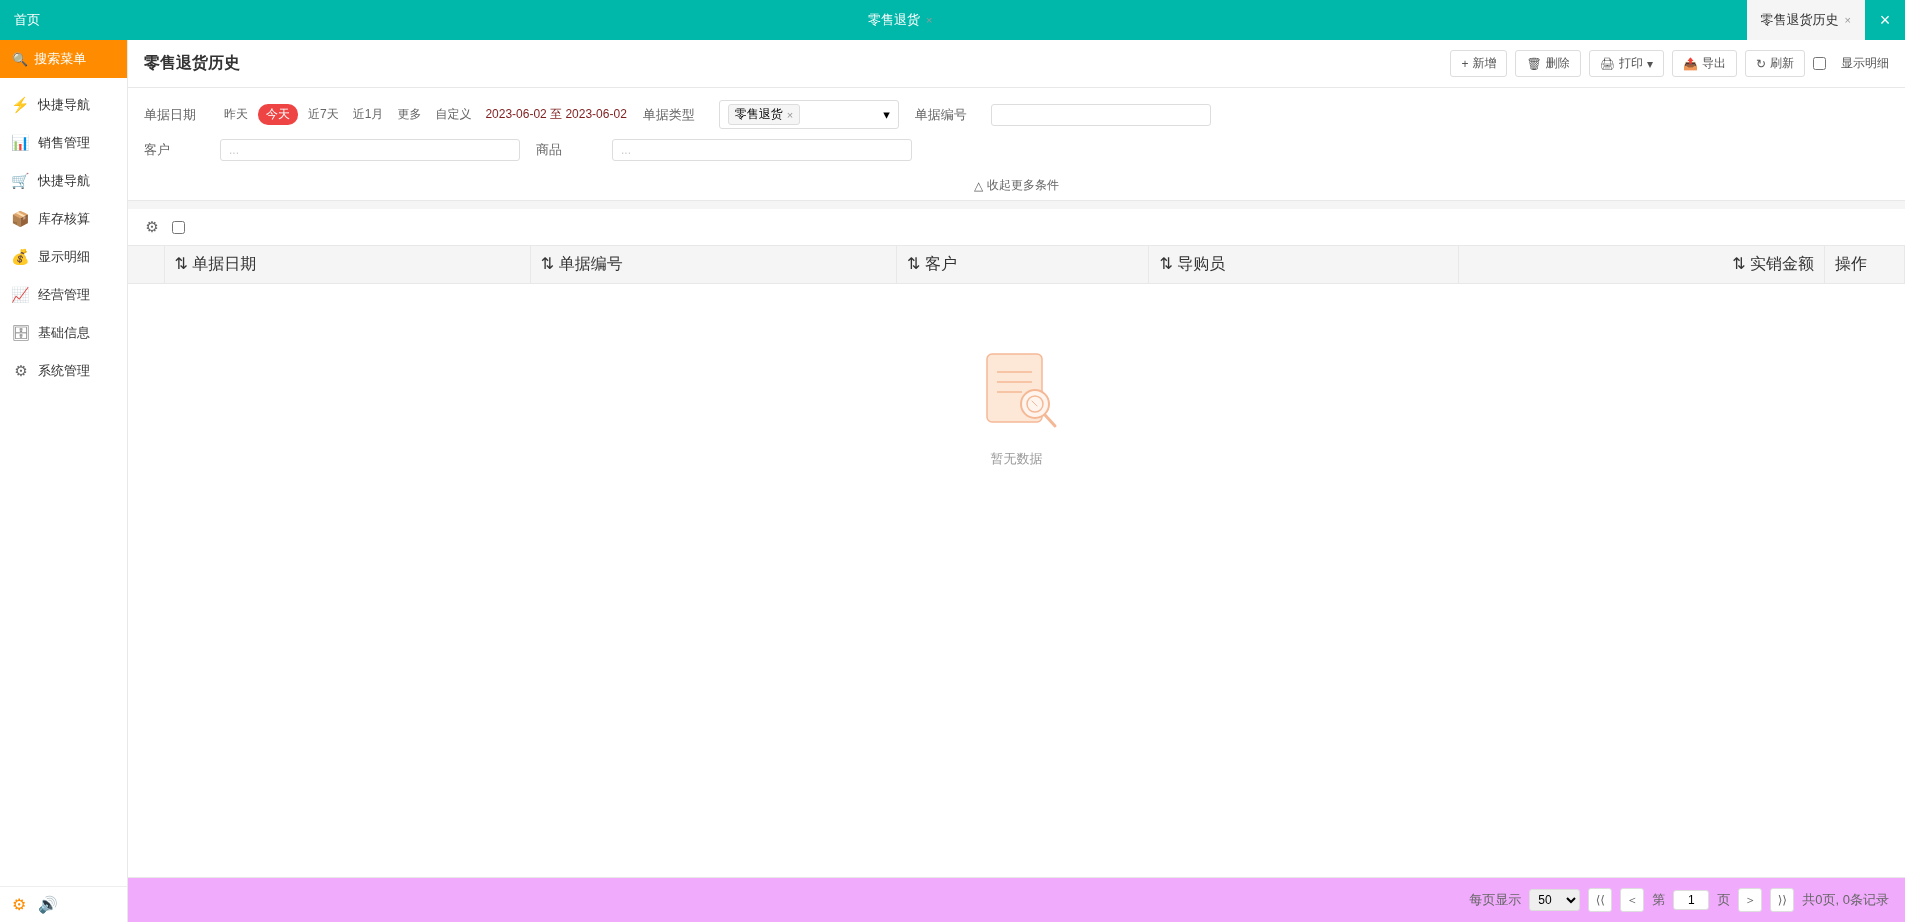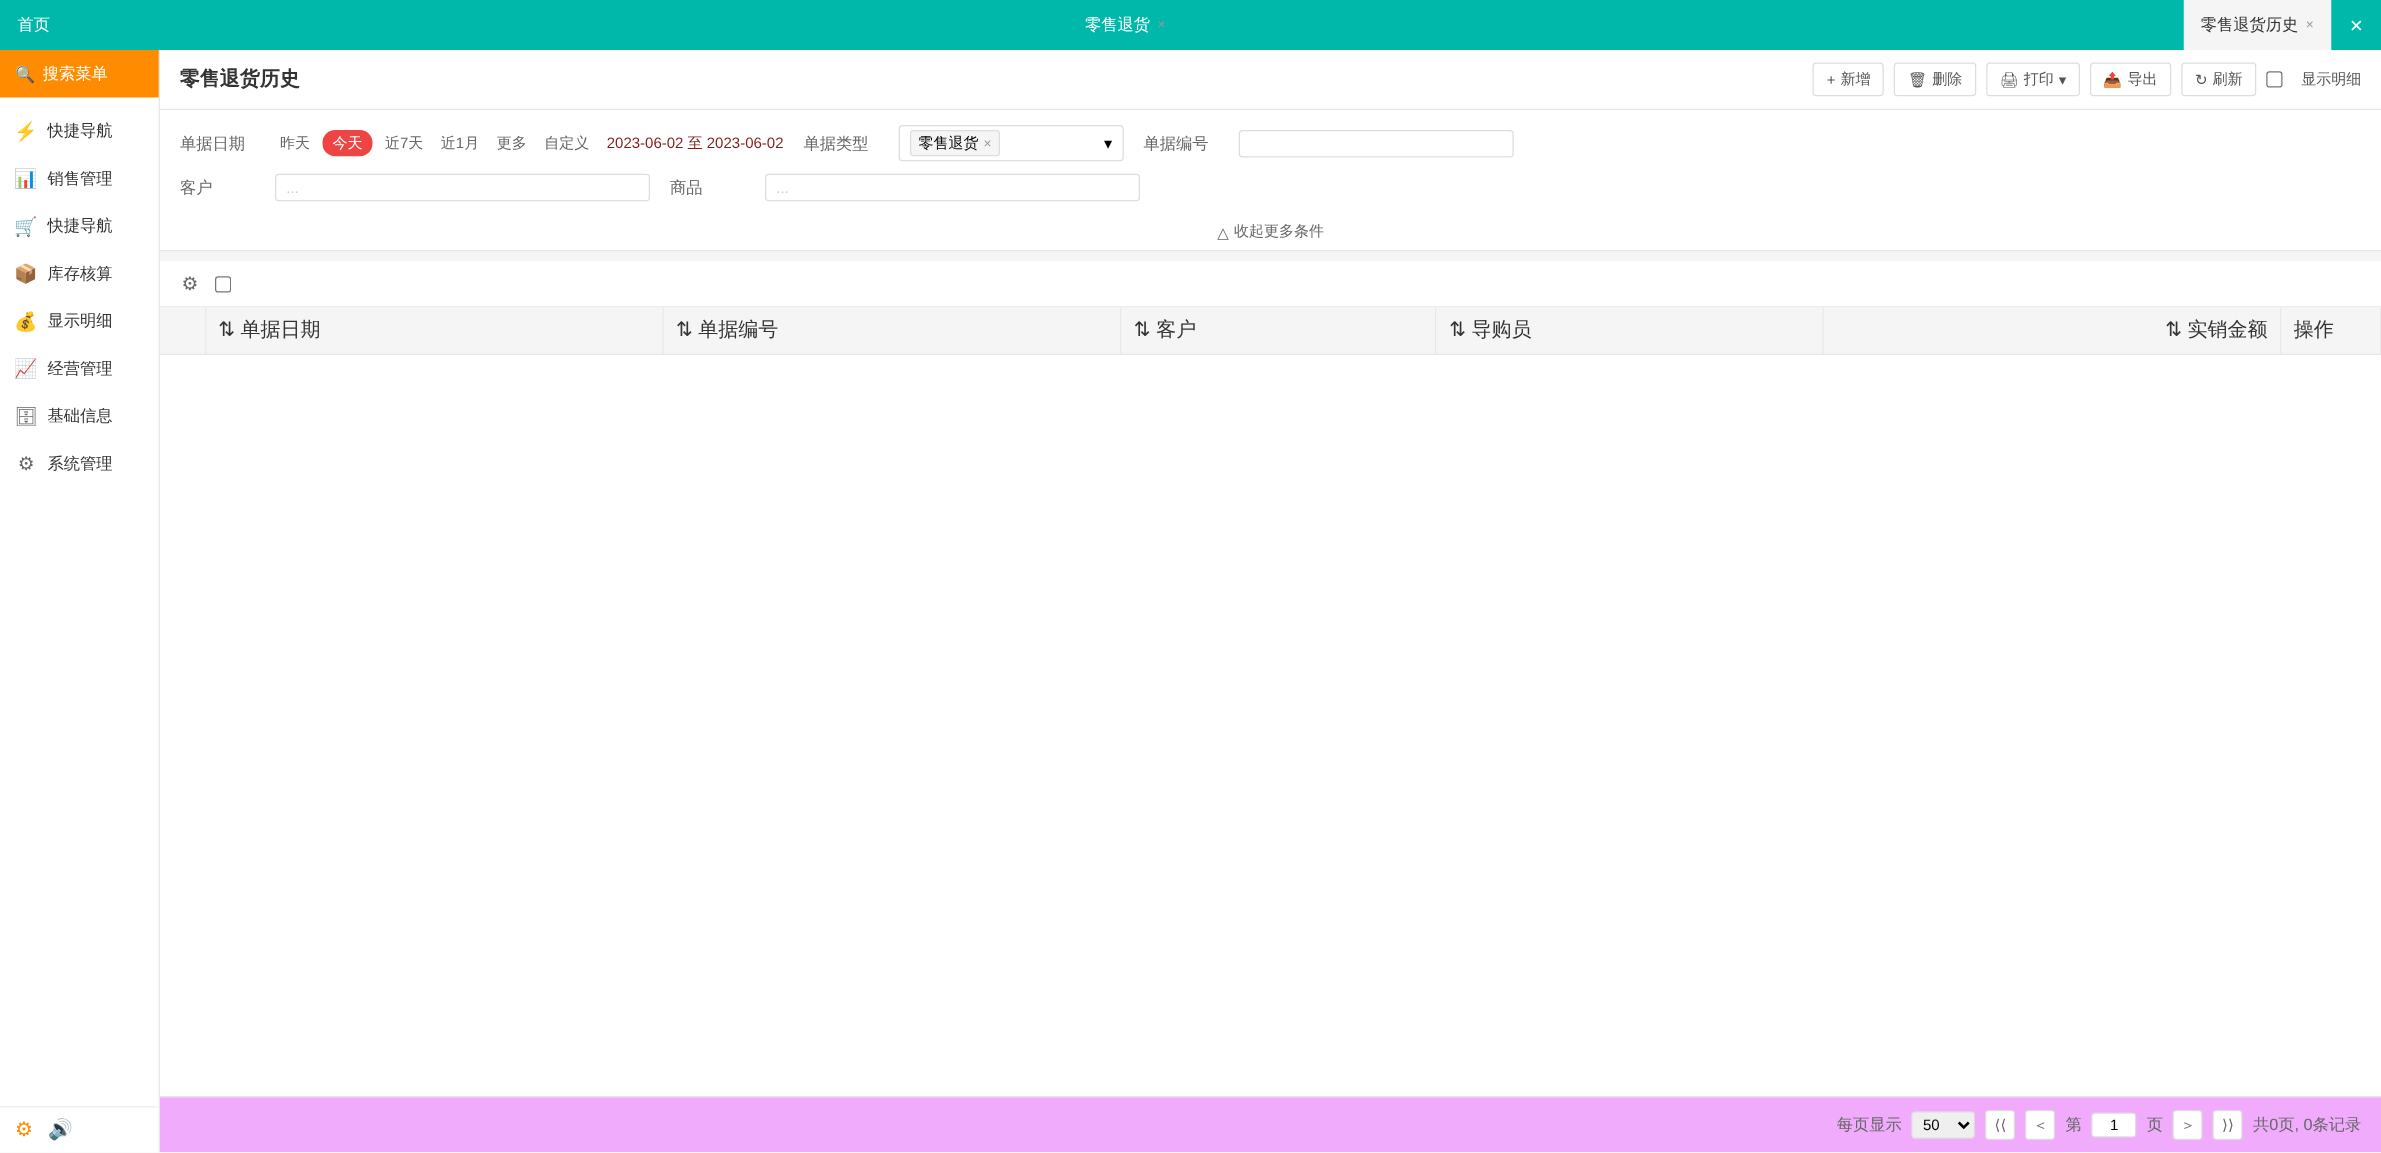--- a/index.html
+++ b/index.html
@@ -554,20 +554,38 @@
               </th>
               <th class="th-ops">
                 <span>操作</span>
               </th>
             </tr>
           </thead>
           <tbody>
           </tbody>
         </table>
 
+        <div class="empty-state">
+          <svg class="empty-icon" viewBox="0 0 100 90" fill="none" xmlns="http://www.w3.org/2000/svg">
+
+            <rect x="20" y="10" width="55" height="68" rx="5" fill="#fde8d8" stroke="#f5b896" stroke-width="1.5"></rect>
+
+            <line x1="30" y1="28" x2="65" y2="28" stroke="#f5b896" stroke-width="1.5"></line>
+            <line x1="30" y1="38" x2="65" y2="38" stroke="#f5b896" stroke-width="1.5"></line>
+            <line x1="30" y1="48" x2="55" y2="48" stroke="#f5b896" stroke-width="1.5"></line>
+
+            <circle cx="68" cy="60" r="14" fill="#fff5ee" stroke="#f5b896" stroke-width="2"></circle>
+
+            <line x1="78" y1="71" x2="88" y2="82" stroke="#f5b896" stroke-width="3" stroke-linecap="round"></line>
+
+            <circle cx="68" cy="60" r="8" fill="none" stroke="#f5b896" stroke-width="1.5"></circle>
+            <line x1="65" y1="57" x2="70" y2="62" stroke="#f5b896" stroke-width="1" stroke-linecap="round"></line>
+          </svg>
+          <span class="empty-text">暂无数据</span>
+        </div>
       </div>
 
       <div class="pagination">
         <span class="pagination-label">每页显示</span>
         <select class="pagination-select">
           <option>20</option>
           <option selected="">50</option>
           <option>100</option>
         </select>
         <div class="pagination-btn">⟨⟨</div>

